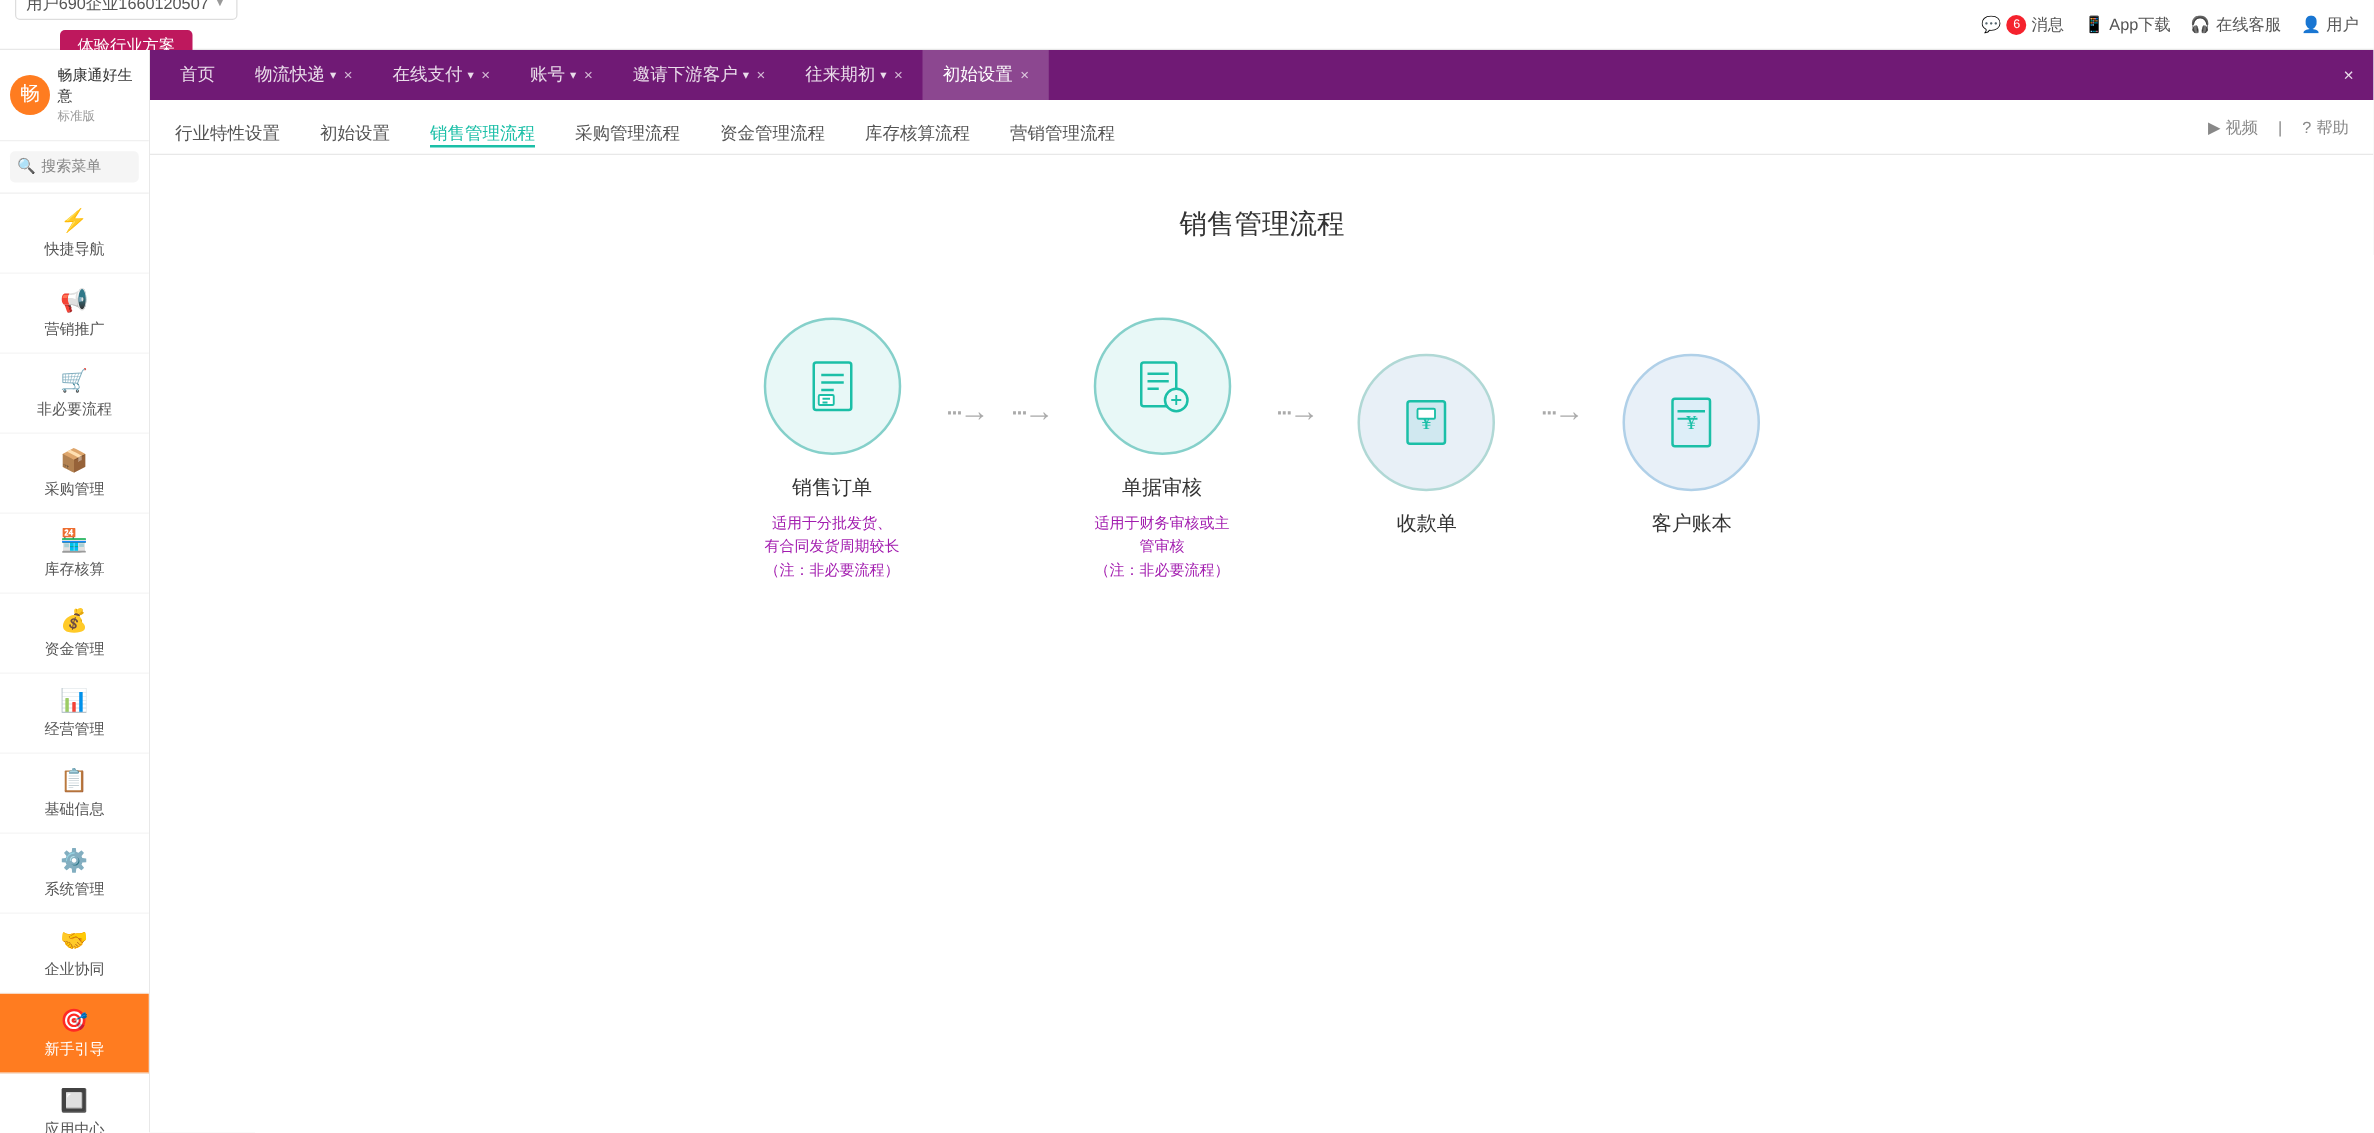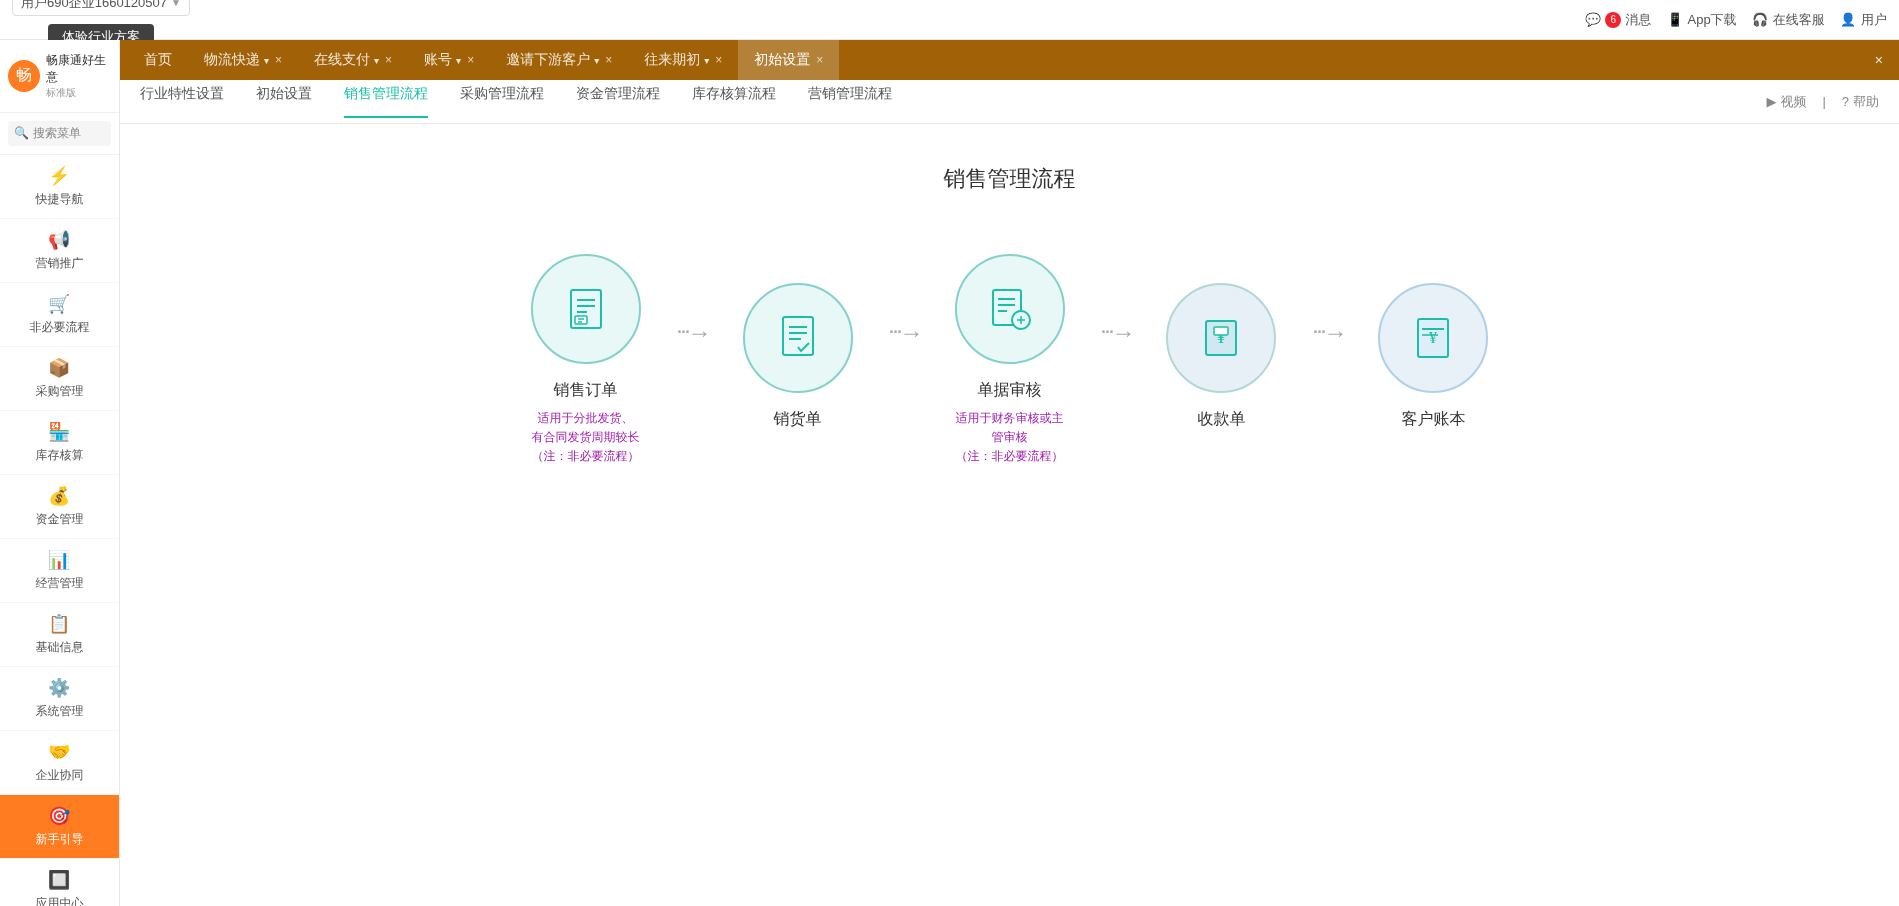--- a/index.html
+++ b/index.html
@@ -3,21 +3,21 @@
   <meta charset="utf-8">
   <style>
     * { box-sizing: border-box; margin: 0; padding: 0; }
     body { font-family: 'Microsoft YaHei', Arial, sans-serif; font-size: 14px; background: #f5f5f5; color: #333; display: flex; flex-direction: column; height: 100vh; overflow: hidden; }
 
     
     .top-bar { background: #fff; height: 40px; display: flex; align-items: center; justify-content: space-between; padding: 0 12px; border-bottom: 1px solid #e8e8e8; flex-shrink: 0; }
     .top-bar-left { display: flex; align-items: center; gap: 8px; flex-direction: column; }
     .user-selector { display: flex; align-items: center; gap: 4px; border: 1px solid #ddd; border-radius: 4px; padding: 3px 8px; cursor: pointer; font-size: 13px; color: #555; }
     .user-selector .arrow { color: #999; font-size: 10px; }
-    .trial-btn { background: #404040; color: #fff; border: none; border-radius: 4px; padding: 4px 14px; cursor: pointer; font-size: 13px; }
+    .trial-btn { background: #be185d; color: #fff; border: none; border-radius: 4px; padding: 4px 14px; cursor: pointer; font-size: 13px; }
     .top-bar-right { display: flex; align-items: center; gap: 16px; font-size: 13px; color: #555; }
     .top-right-item { display: flex; align-items: center; gap: 4px; cursor: pointer; }
 
     
     .main-layout { display: flex; flex: 1; overflow: hidden; }
 
     
     .sidebar { width: 120px; background: #fff; border-right: 1px solid #e8e8e8; display: flex; flex-direction: column; overflow-y: auto; flex-shrink: 0; }
     .sidebar-logo { padding: 12px 8px; border-bottom: 1px solid #f0f0f0; display: flex; align-items: center; gap: 6px; }
     .sidebar-logo-icon { width: 32px; height: 32px; background: #ff7c20; border-radius: 50%; display: flex; align-items: center; justify-content: center; color: white; font-size: 16px; flex-shrink: 0; }
@@ -26,33 +26,33 @@
     .sidebar-search { padding: 8px; border-bottom: 1px solid #f0f0f0; }
     .sidebar-search-inner { display: flex; align-items: center; gap: 4px; background: #f5f5f5; border-radius: 4px; padding: 4px 6px; cursor: pointer; color: #888; font-size: 12px; }
     .sidebar-item { padding: 10px 8px; display: flex; flex-direction: column; align-items: center; gap: 4px; cursor: pointer; font-size: 12px; color: #555; border-bottom: 1px solid #f5f5f5; }
     .sidebar-item.active { background: #ff7c20; color: #fff; }
     .sidebar-item .icon { font-size: 18px; }
 
     
     .content-area { flex: 1; display: flex; flex-direction: column; overflow: hidden; }
 
     
-    .nav-tabs-bar { background: #a16207; display: flex; align-items: center; height: 40px; flex-shrink: 0; padding: 0 8px; }
+    .nav-tabs-bar { background: #701a75; display: flex; align-items: center; height: 40px; flex-shrink: 0; padding: 0 8px; }
     .nav-tab { padding: 0 16px; height: 40px; display: flex; align-items: center; color: rgba(255,255,255,0.85); font-size: 14px; cursor: pointer; position: relative; white-space: nowrap; }
     .nav-tab.active { background: rgba(255,255,255,0.2); color: #fff; }
     .nav-tab .tab-close { margin-left: 6px; font-size: 12px; color: rgba(255,255,255,0.7); }
     .nav-tab .tab-arrow { margin-left: 4px; font-size: 10px; }
     .nav-close-all { margin-left: auto; color: rgba(255,255,255,0.85); cursor: pointer; font-size: 14px; padding: 0 8px; }
 
     
     .page-content { flex: 1; overflow-y: auto; background: #fff; }
 
     
     .sub-tabs { display: flex; align-items: center; padding: 0 20px; border-bottom: 1px solid #e8e8e8; height: 44px; gap: 32px; }
-    .sub-tab { font-size: 14px; color: #555; cursor: pointer; height: 33px; display: flex; align-items: flex-start; border-bottom: 2px solid transparent; white-space: nowrap; }
+    .sub-tab { font-size: 14px; color: #555; cursor: pointer; height: 33px; display: flex; align-items: flex-end; border-bottom: 2px solid transparent; white-space: nowrap; }
     .sub-tab.active { color: #1bbfa7; border-bottom: 2px solid #1bbfa7; font-weight: 500; }
     .sub-tab-right { margin-left: auto; display: flex; align-items: center; gap: 16px; font-size: 13px; color: #888; }
     .sub-tab-right span { cursor: pointer; display: flex; align-items: center; gap: 4px; }
 
     
     .flow-container { padding: 40px 60px; }
     .flow-title { text-align: center; font-size: 22px; color: #333; margin-bottom: 60px; font-weight: normal; }
     .flow-steps { display: flex; align-items: center; justify-content: center; gap: 0; }
     .flow-step { display: flex; flex-direction: column; align-items: center; width: 160px; }
     .flow-circle { width: 110px; height: 110px; border-radius: 50%; border: 2px solid #85d0ca; background: #e8f8f7; display: flex; align-items: center; justify-content: center; margin-bottom: 16px; cursor: pointer; transition: all 0.2s; }
@@ -254,33 +254,20 @@
                 <line x1="17" y1="35" x2="23" y2="35" stroke="#1bbfa7" stroke-width="1.5"></line>
                 <line x1="17" y1="38" x2="21" y2="38" stroke="#1bbfa7" stroke-width="1.5"></line>
               </svg>
             </div>
             <div class="flow-step-name">销售订单</div>
             <div class="flow-step-desc">适用于分批发货、<br>有合同发货周期较长<br>（注：非必要流程）</div>
           </div>
 
           <div class="flow-arrow">···→</div>
 
-          <div class="flow-step">
-            <div class="flow-circle">
-              <svg class="step-svg" viewBox="0 0 50 50" fill="none" xmlns="http://www.w3.org/2000/svg">
-                <rect x="10" y="4" width="30" height="38" rx="2" stroke="#1bbfa7" stroke-width="2" fill="#e8f8f7"></rect>
-                <line x1="16" y1="14" x2="34" y2="14" stroke="#1bbfa7" stroke-width="2"></line>
-                <line x1="16" y1="20" x2="34" y2="20" stroke="#1bbfa7" stroke-width="2"></line>
-                <line x1="16" y1="26" x2="28" y2="26" stroke="#1bbfa7" stroke-width="2"></line>
-                <polyline points="25,34 28,38 36,30" stroke="#1bbfa7" stroke-width="2" fill="none"></polyline>
-              </svg>
-            </div>
-            <div class="flow-step-name">销货单</div>
-            <div class="flow-step-desc"></div>
-          </div>
 
           <div class="flow-arrow">···→</div>
 
           <div class="flow-step">
             <div class="flow-circle">
               <svg class="step-svg" viewBox="0 0 50 50" fill="none" xmlns="http://www.w3.org/2000/svg">
                 <rect x="8" y="6" width="28" height="35" rx="2" stroke="#1bbfa7" stroke-width="2" fill="#e8f8f7"></rect>
                 <line x1="13" y1="15" x2="30" y2="15" stroke="#1bbfa7" stroke-width="2"></line>
                 <line x1="13" y1="21" x2="30" y2="21" stroke="#1bbfa7" stroke-width="2"></line>
                 <line x1="13" y1="27" x2="22" y2="27" stroke="#1bbfa7" stroke-width="2"></line>

